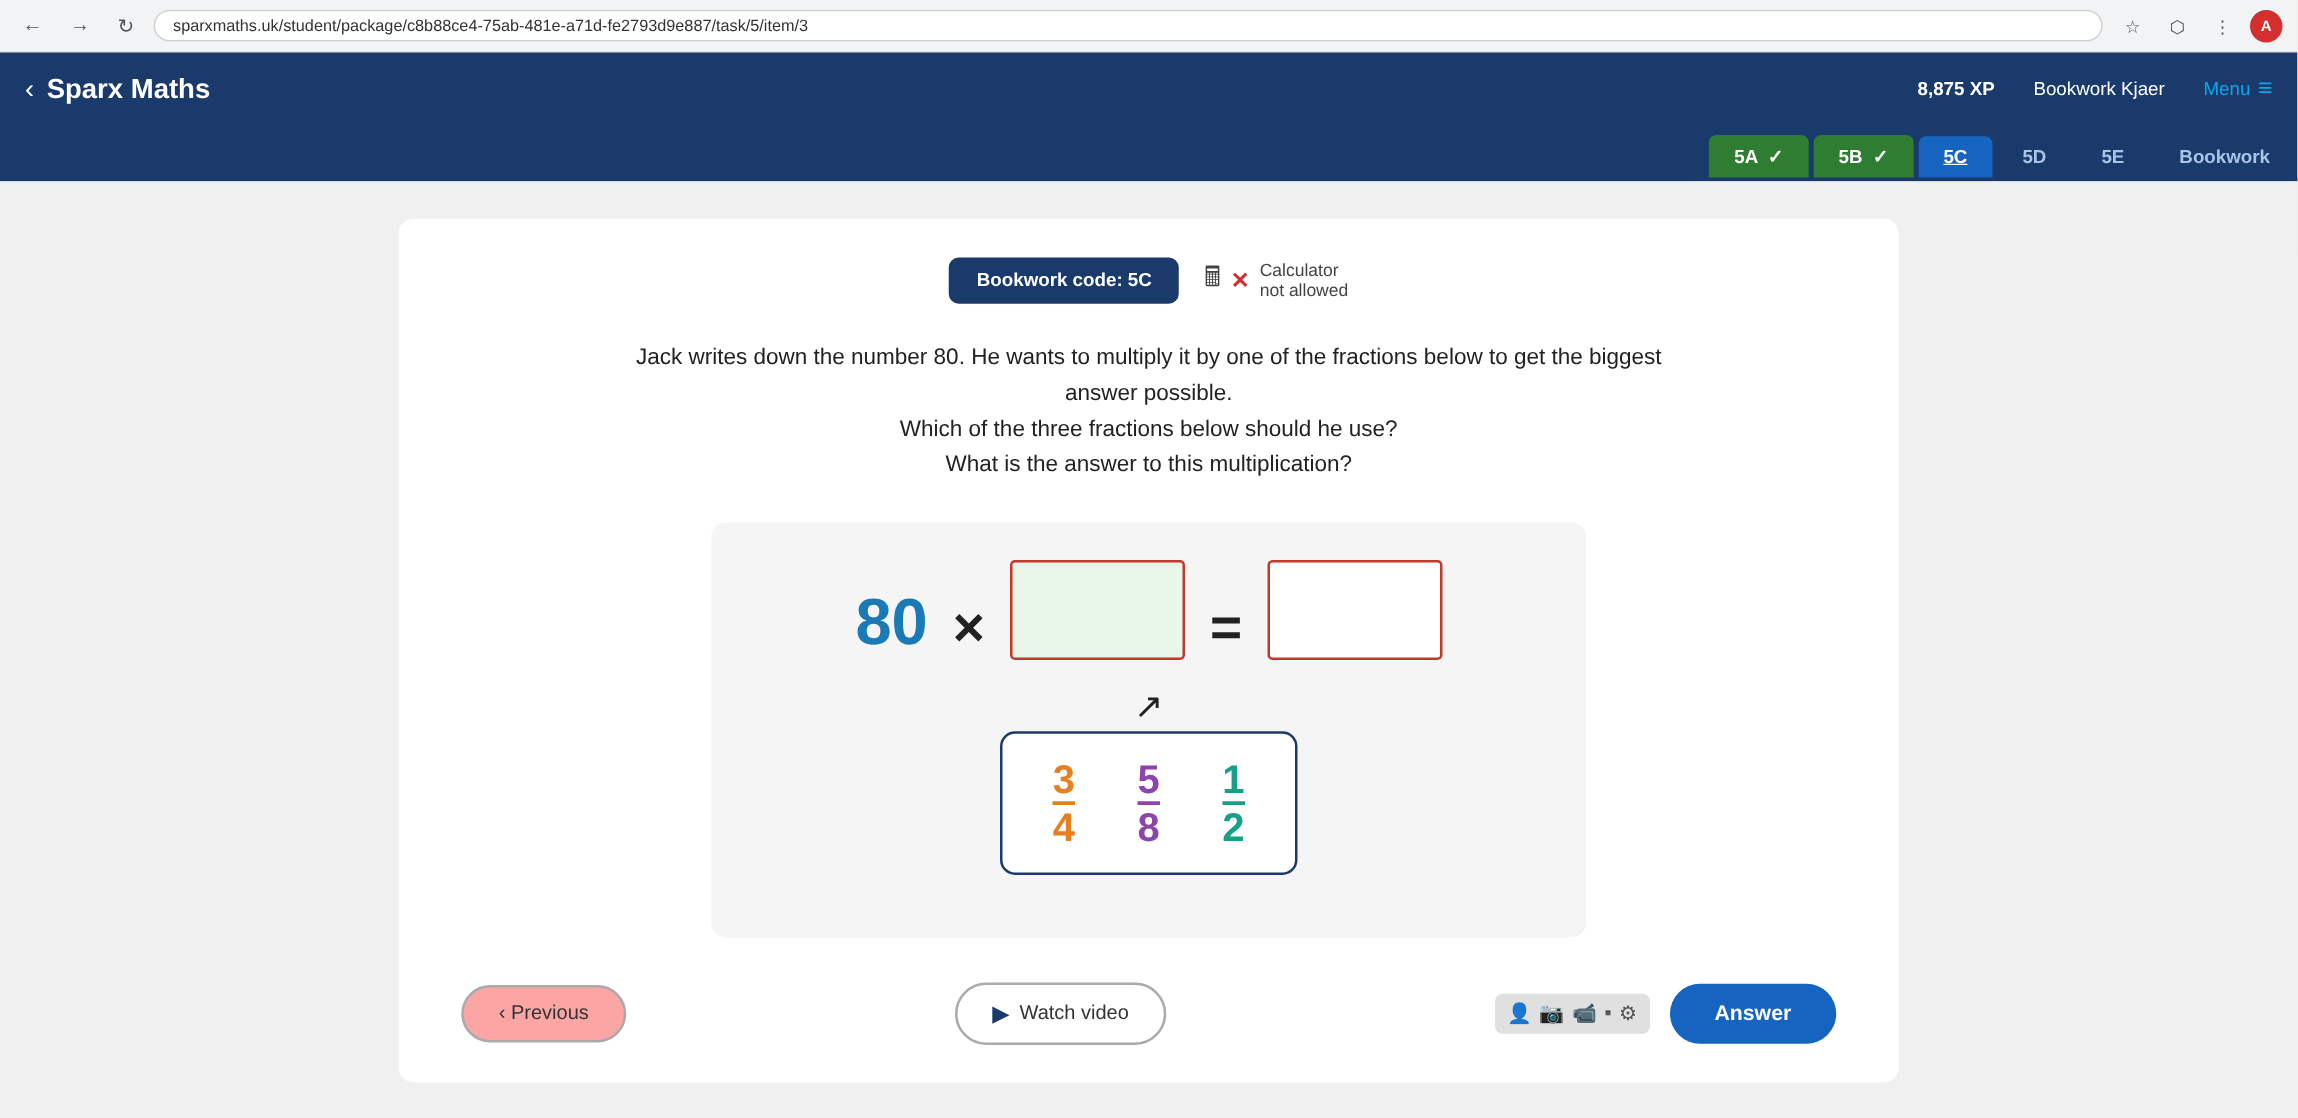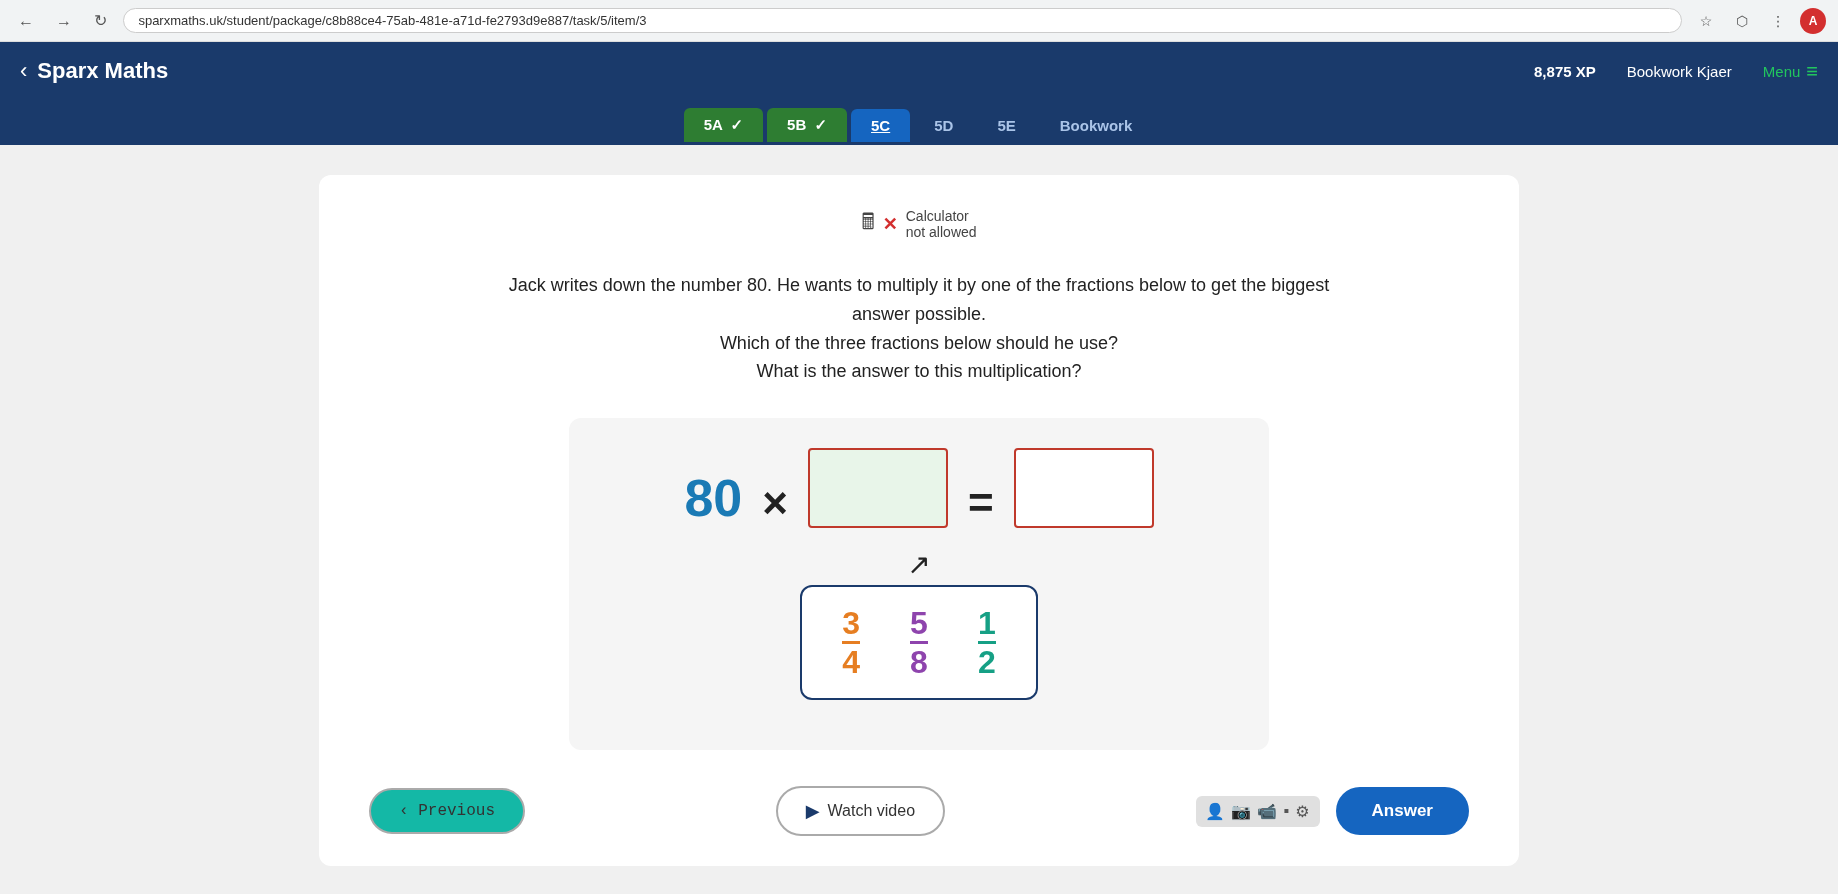--- a/index.html
+++ b/index.html
@@ -90,34 +90,34 @@
       font-size: 15px;
       font-weight: bold;
       color: white;
     }
     .user-name {
       font-size: 15px;
       color: white;
     }
     .menu-btn {
       font-size: 15px;
-      color: #22c55e;
+      color: #0ea5e9;
       cursor: pointer;
       display: flex;
       align-items: center;
       gap: 6px;
     }
     .hamburger { font-size: 20px; }
 
     
     .tabs-bar {
       background: #1a3a6b;
       display: flex;
       align-items: center;
-      justify-content: center;
+      justify-content: flex-end;
       padding: 8px 2px 0 0;
       gap: 4px;
       border-bottom: 3px solid #1a3a6b;
     }
     .tab {
       padding: 8px 20px;
       border-radius: 6px 6px 0 0;
       font-size: 15px;
       font-weight: bold;
       cursor: pointer;
@@ -303,31 +303,30 @@
 
     
     .bottom-bar {
       display: flex;
       align-items: center;
       justify-content: space-between;
       margin-top: 36px;
       padding: 0 10px;
     }
     .prev-btn {
-      background: #14b8a6;
+      background: #fca5a5;
       border: 2px solid #aaa;
       border-radius: 25px;
       padding: 12px 28px;
       font-size: 16px;
       cursor: pointer;
       color: #333;
       display: flex;
       align-items: center;
       gap: 6px;
-      font-family: Liberation Mono, monospace;
     }
 
     .watch-video-btn {
       background: white;
       border: 2px solid #aaa;
       border-radius: 25px;
       padding: 12px 28px;
       font-size: 16px;
       cursor: pointer;
       color: #333;
@@ -423,20 +422,21 @@
   </button>
   <button class="tab summary">
     <span>Bookwork</span>
   </button>
 </div>
 
 <div class="main-content">
   <div class="content-card">
 
     <div class="top-bar">
+      <div class="bookwork-badge">Bookwork code: 5C</div>
       <div class="calculator-info">
         <span class="calc-icon">🖩</span>
         <span class="calc-x">✕</span>
         <div>
           <div>Calculator</div>
           <div>not allowed</div>
         </div>
       </div>
     </div>
 

